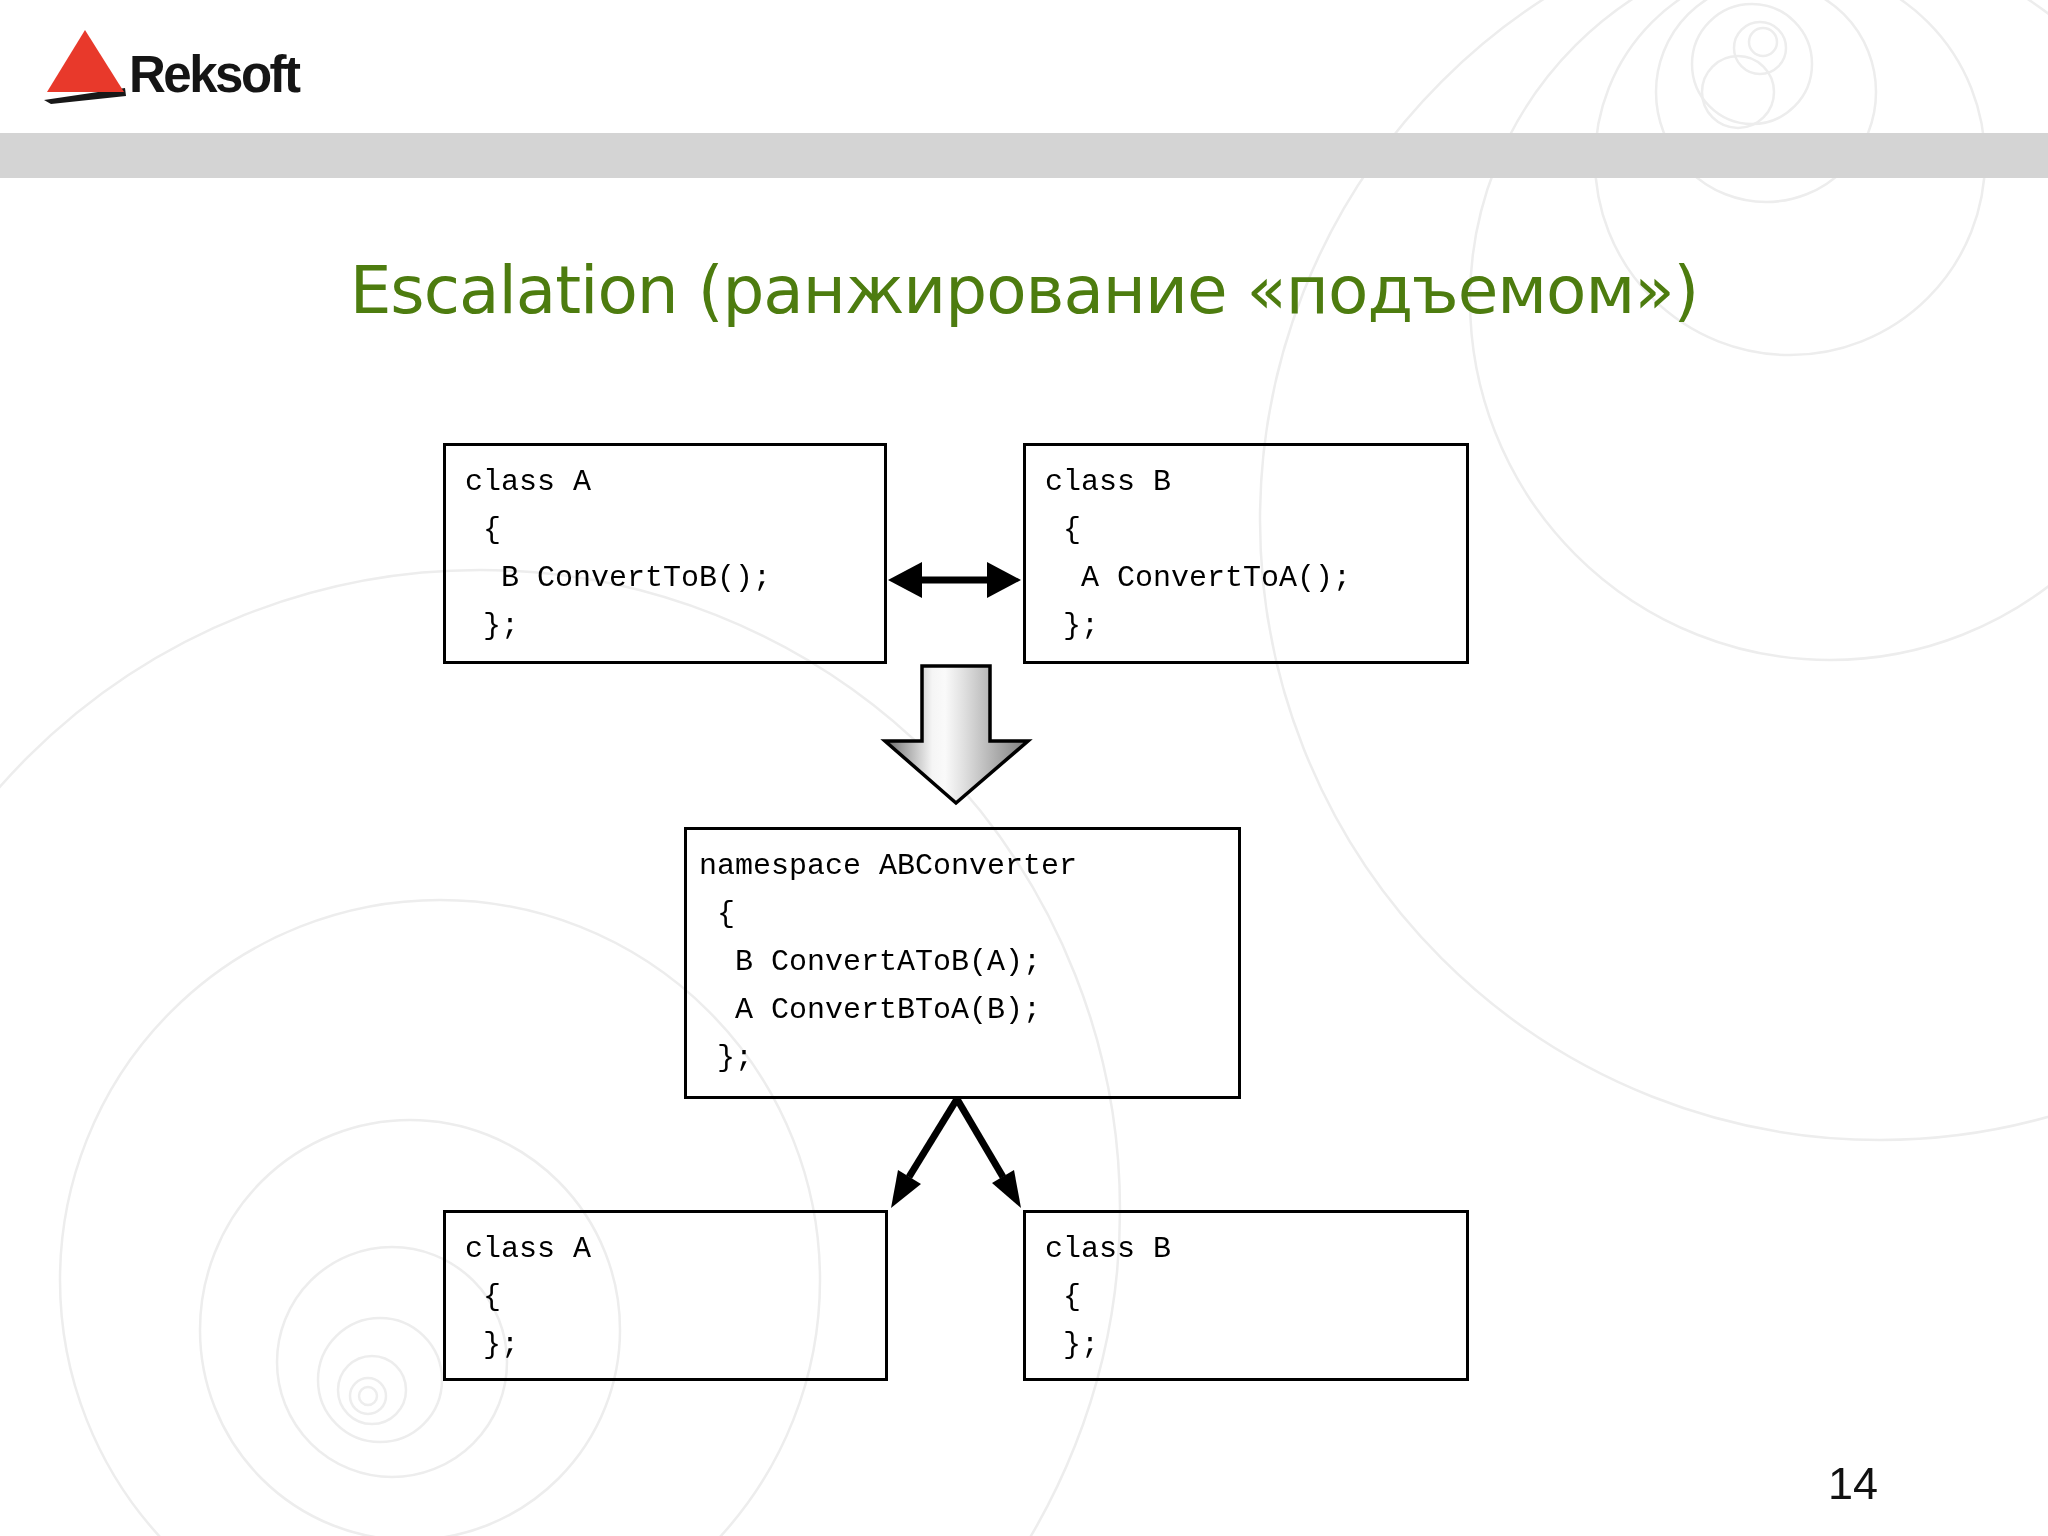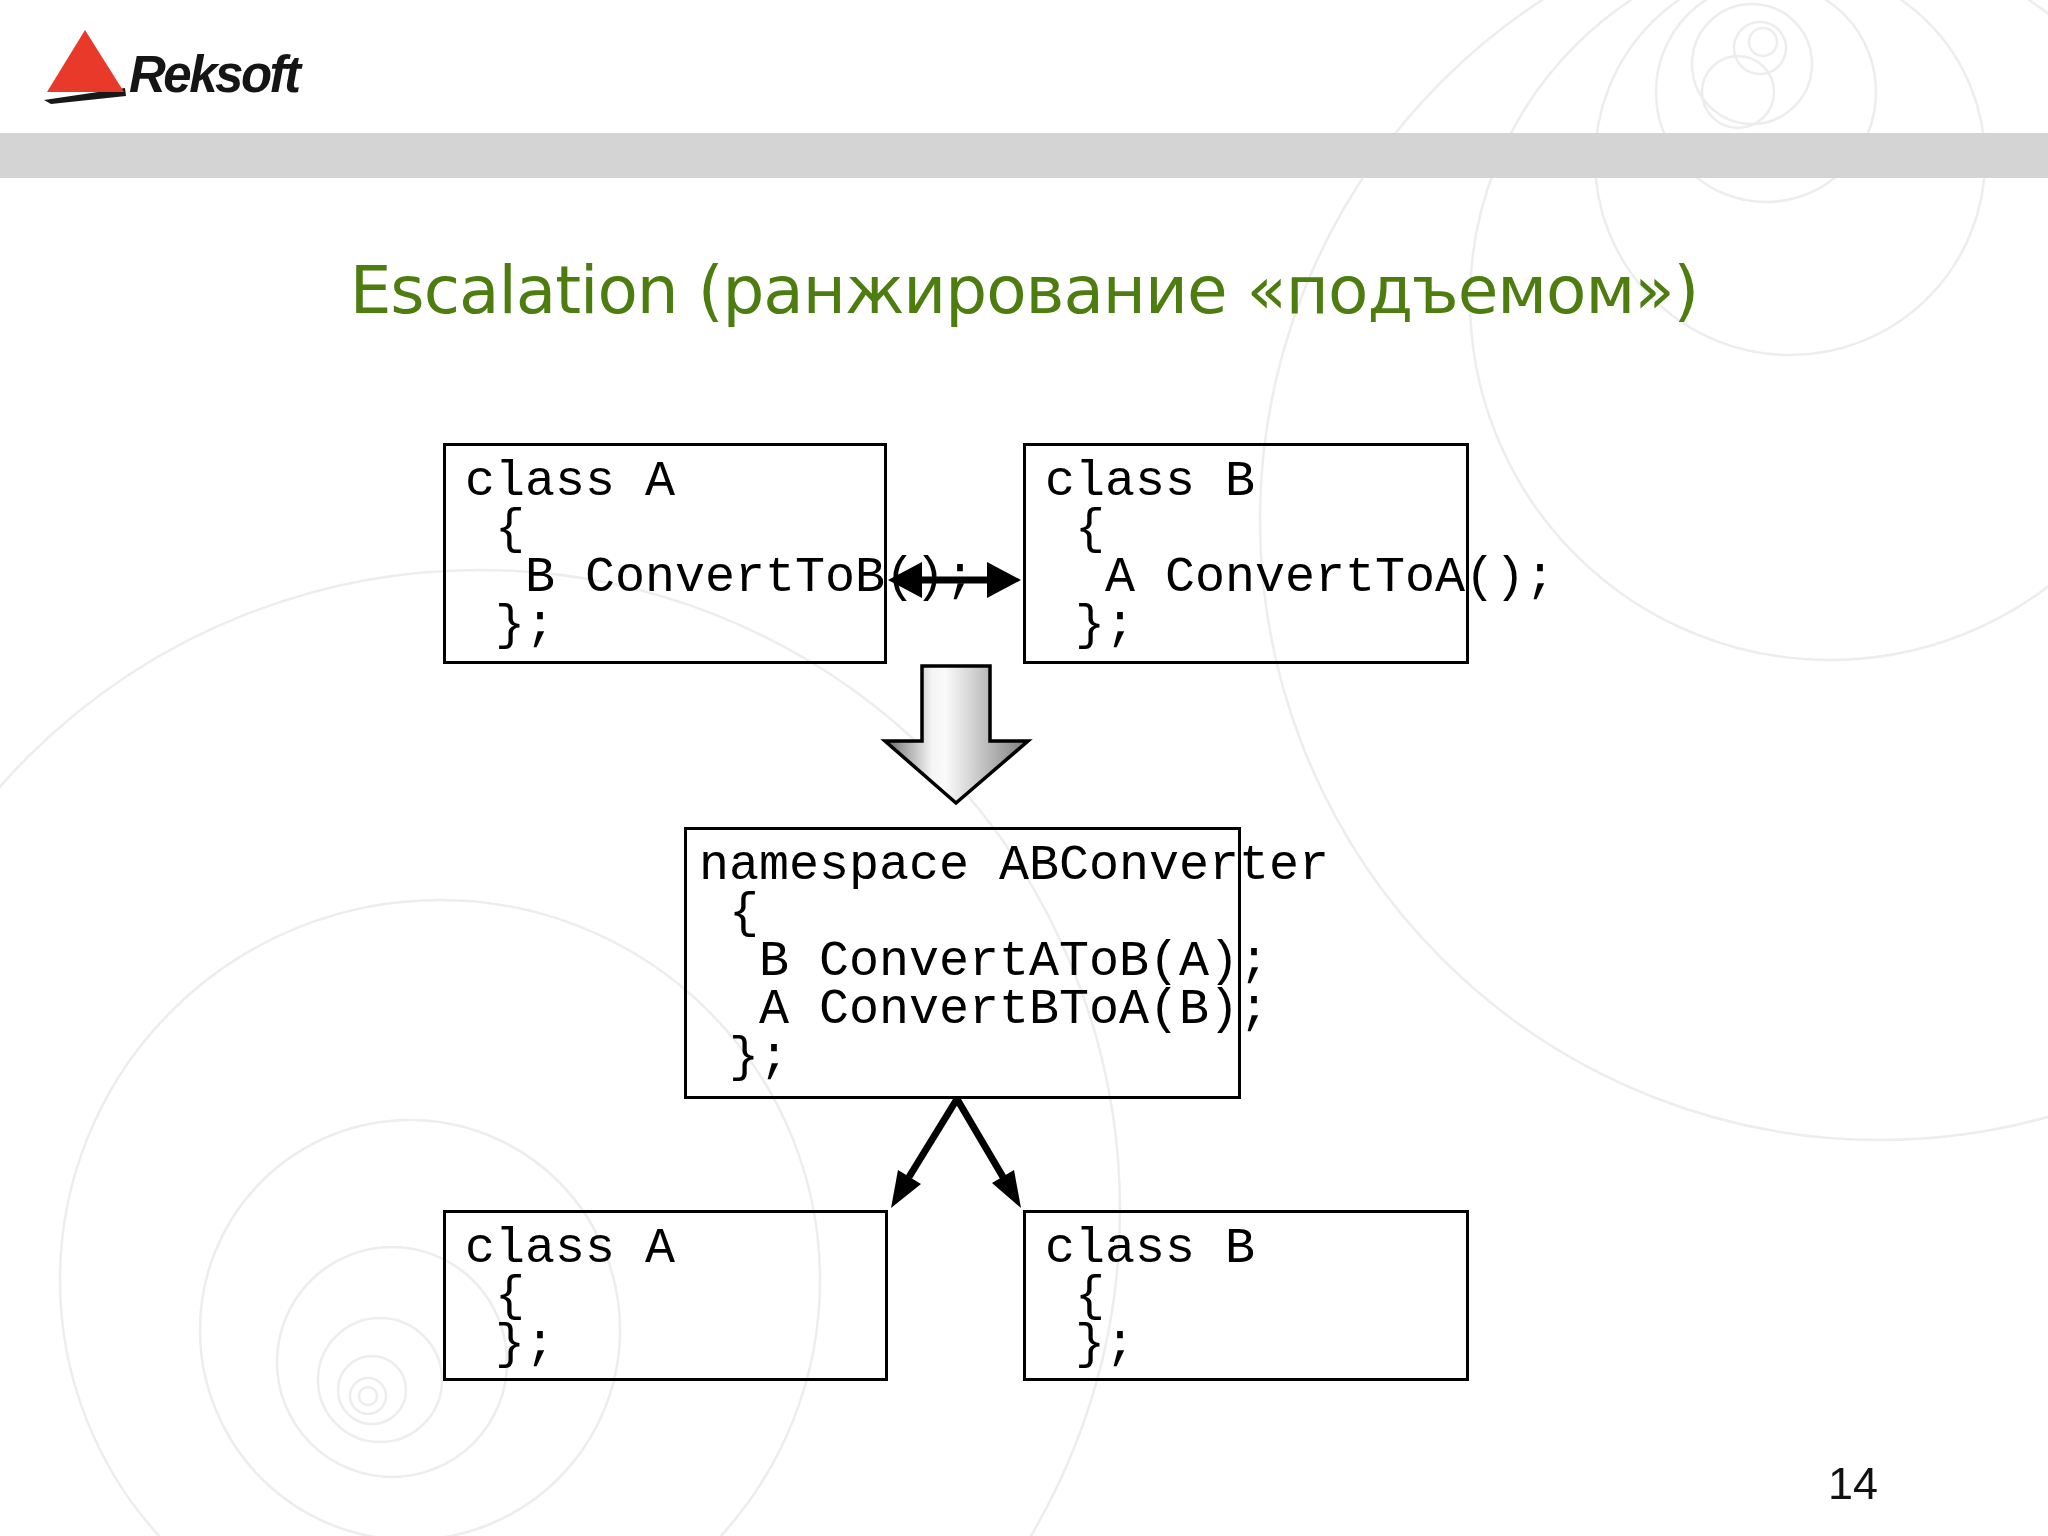--- a/index.html
+++ b/index.html
@@ -10,42 +10,42 @@
   }
   
   svg.decor { position:absolute; left:0; top:0; pointer-events:none; }
   .decor circle { fill:none; stroke:var(--decor-gray,#ededed); stroke-width:2.5px; }
 
   .header-bar {
     position:absolute; left:0; top:133px; width:2048px; height:45px;
     background:var(--header-bar,#d4d4d4);
   }
 
-  .logo { position:absolute; left:0; top:0; width:420px; height:120px;font-style:italic; }
+  .logo { position:absolute; left:0; top:0; width:420px; height:120px; }
   .logo-mark { position:absolute; left:28px; top:18px; }
   .logo-mark .tri { fill:var(--logo-red,#e8392b); }
   .logo-mark .swoosh { fill:#181818; }
   .logo-text {
     position:absolute; left:129px; top:49px;
     font-size:51px; font-weight:700; letter-spacing:-2.5px;
     color:#151515; line-height:1;
   }
 
   .title {
     position:absolute; left:0; top:252px; width:2048px; margin:0;
     text-align:center; font-family:"DejaVu Sans","Liberation Sans",sans-serif;
     font-size:66px; font-weight:400; letter-spacing:-1px; color:#4d7c0f;
   }
 
   .box {
     position:absolute; margin:0; box-sizing:border-box;
     border:3px solid var(--box-border,#000);
     background:transparent; color:#000;
     font-family:"Liberation Mono","DejaVu Sans Mono",monospace;
-    font-size:50px; line-height:48px; white-space:pre;
+    font-size:30px; line-height:48px; white-space:pre;
     padding:12px 8px 0 19px;
   }
   .box-tl { left:443px;  top:443px;  width:444px; height:221px; }
   .box-tr { left:1023px; top:443px;  width:446px; height:221px; }
   .box-c  { left:684px;  top:827px;  width:557px; height:272px;padding-left:12px; }
   .box-bl { left:443px;  top:1210px; width:445px; height:171px; }
   .box-br { left:1023px; top:1210px; width:446px; height:171px; }
 
   .arrows line    { stroke:#000; stroke-width:7px; }
   .arrows polygon.head { fill:#000; stroke:none; }

